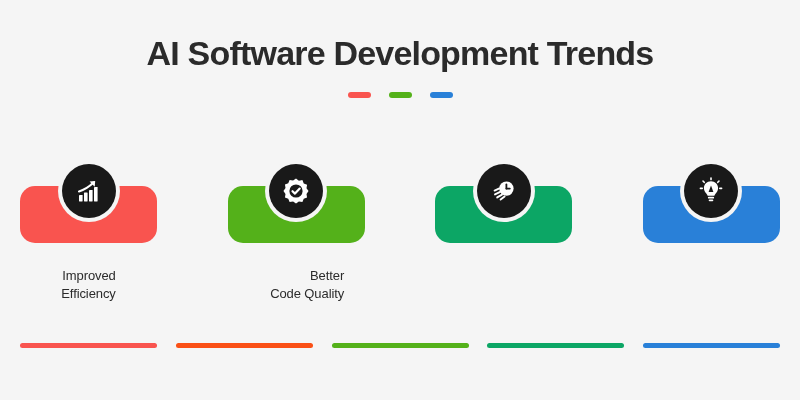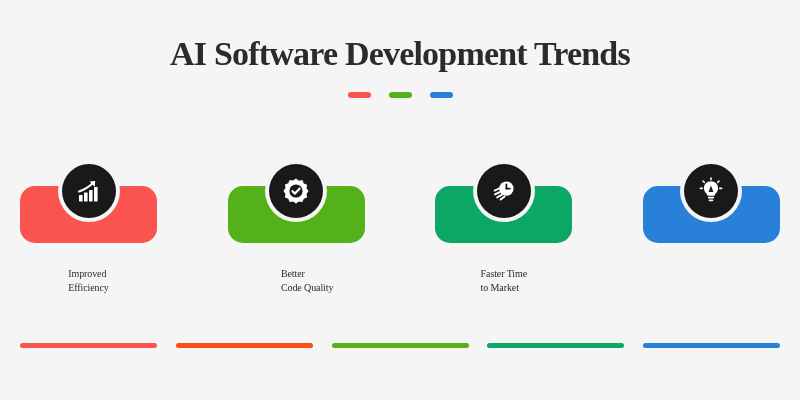--- a/index.html
+++ b/index.html
@@ -14,21 +14,20 @@
     background: #f5f5f5;
     font-family: "Liberation Sans", "DejaVu Sans", sans-serif;
     -webkit-font-smoothing: antialiased;
   }
 
   .infographic {
     position: relative;
     width: 800px;
     height: 400px;
     background: #f5f5f5;
-    font-family: Liberation Serif, serif;
   }
 
   
   .header {
     width: 100%;
     padding-top: 34px;
     text-align: center;
   }
 
   .title {
@@ -113,24 +112,24 @@
     align-items: center;
     justify-content: center;
   }
 
   .icon-disc svg {
     display: block;
   }
 
   .card-label {
     margin-top: 24px;
-    font-size: 10px;
+    font-size: 13px;
     line-height: 1.36;
     color: #2b2b2b;
-    text-align: left;
+    text-align: right;
     letter-spacing: -0.1px;
     white-space: pre-line;
     font-weight: 400;
   }
 
   
   .rules {
     position: absolute;
     left: 20px;
     top: 343px;
@@ -217,22 +216,20 @@
               <g stroke="#ffffff" stroke-width="1.9" stroke-linecap="round">
                 <line x1="10.4" y1="12.4" x2="5.6" y2="14.6"></line>
                 <line x1="11.2" y1="15.8" x2="6.0" y2="18.4"></line>
                 <line x1="13.0" y1="18.6" x2="8.2" y2="21.4"></line>
                 <line x1="15.6" y1="20.4" x2="11.6" y2="23.6"></line>
               </g>
             </svg>
           </div>
         </div>
       </div>
-      <div class="card-label" style="color: rgb(43, 43, 43);">Faster Time
-to Market</div>
     </div>
 
     <div class="card">
       <div class="card-graphic">
         <div class="card-block" style="background: rgb(41, 128, 216);"></div>
         <div class="icon-badge" style="background: rgb(245, 245, 245);">
           <div class="icon-disc" style="background: rgb(25, 25, 25);">
             <svg width="30" height="30" viewBox="0 0 30 30" aria-hidden="true">
               <path fill="#ffffff" d="M15 5.2c-4.1 0-7.1 3-7.1 6.8 0 2.6 1.3 4.2 2.4 5.5.7.85 1.15 1.45 1.3 2.3h6.8c.15-.85.6-1.45 1.3-2.3 1.1-1.3 2.4-2.9 2.4-5.5 0-3.8-3-6.8-7.1-6.8z"></path>
               <rect x="11.9" y="20.7" width="6.2" height="1.9" rx="0.9" fill="#ffffff"></rect>

